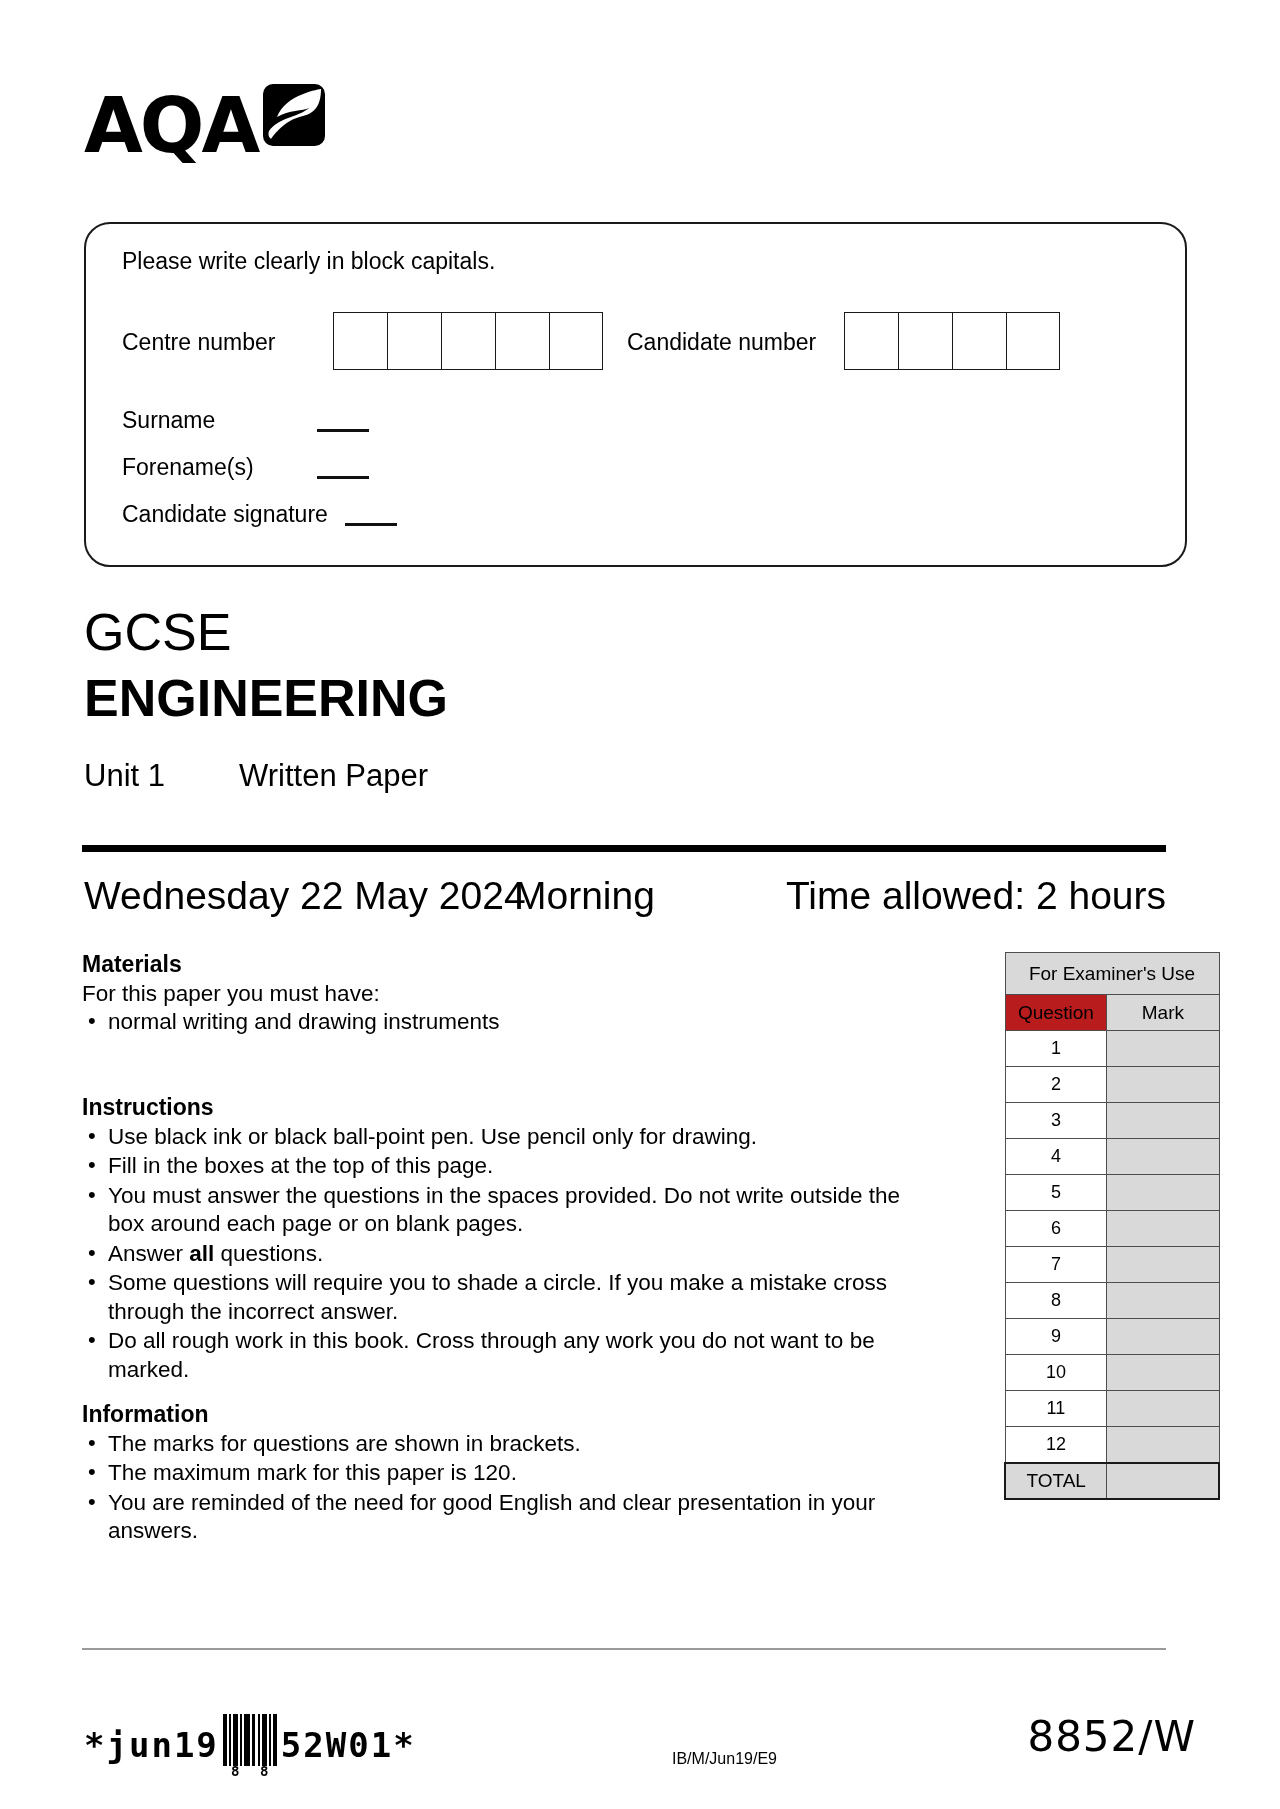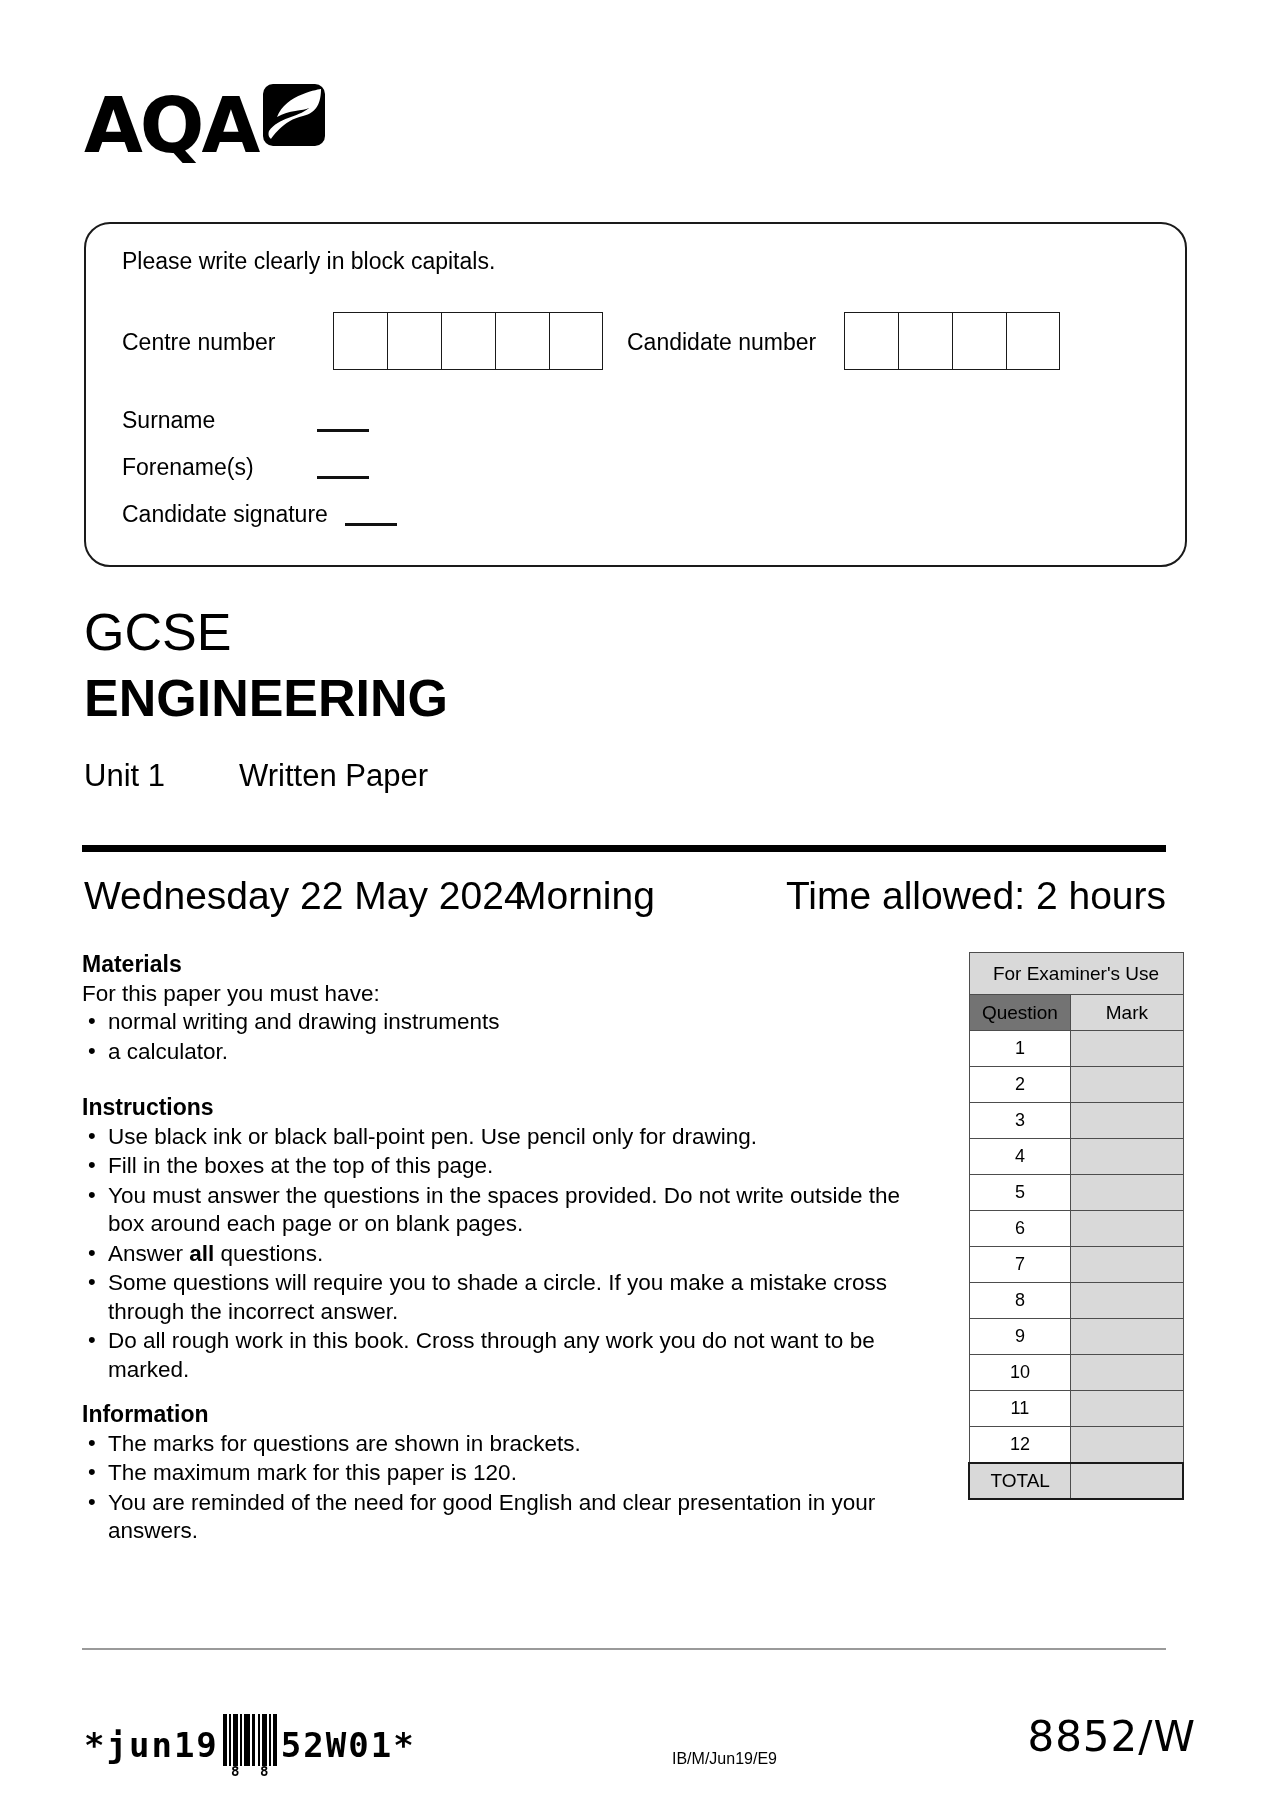--- a/index.html
+++ b/index.html
@@ -198,41 +198,41 @@
     top: -1px;
     font-size: 22px;
   }
   .sec-materials { top: 950px; }
   .sec-instructions { top: 1093px; }
   .sec-information { top: 1400px; }
 
   
   .ex-table {
     position: absolute;
-    left: 968px;
+    left: 1004px;
     top: 952px;
     width: 216px;
     border-collapse: collapse;
     font-size: 18px;
   }
   .ex-table td, .ex-table th {
     border: 1.5px solid #4d4d4d;
     text-align: center;
     font-weight: normal;
     padding: 0;
     height: 36px;
     box-sizing: border-box;
   }
   .ex-head {
     background: #d9d9d9;
     height: 42px !important;
     font-size: 19px;
   }
   .ex-colq {
-    background: #737373;
+    background: #b91c1c;
     width: 99px;
     font-size: 19px;
   }
   .ex-colm {
     background: #d9d9d9;
     width: 109px;
     font-size: 19px;
   }
   .ex-qnum {
     background: #ffffff;
@@ -379,21 +379,20 @@
     <span class="dl-date">Wednesday 22 May 2024</span>
     <span class="dl-session">Morning</span>
     <span class="dl-time">Time allowed: 2 hours</span>
   </div>
 
   <div class="section sec-materials">
     <p class="sec-head">Materials</p>
     <p class="sec-line">For this paper you must have:</p>
     <ul class="blist">
       <li>normal writing and drawing instruments</li>
-      <li>a calculator.</li>
     </ul>
   </div>
 
   <div class="section sec-instructions">
     <p class="sec-head">Instructions</p>
     <ul class="blist">
       <li>Use black ink or black ball-point pen. Use pencil only for drawing.</li>
       <li>Fill in the boxes at the top of this page.</li>
       <li>You must answer the questions in the spaces provided. Do not write outside the box around each page or on blank pages.</li>
       <li><span id="ans-pre">Answer </span><b id="ans-bold">all</b><span id="ans-post"> questions.</span></li>

